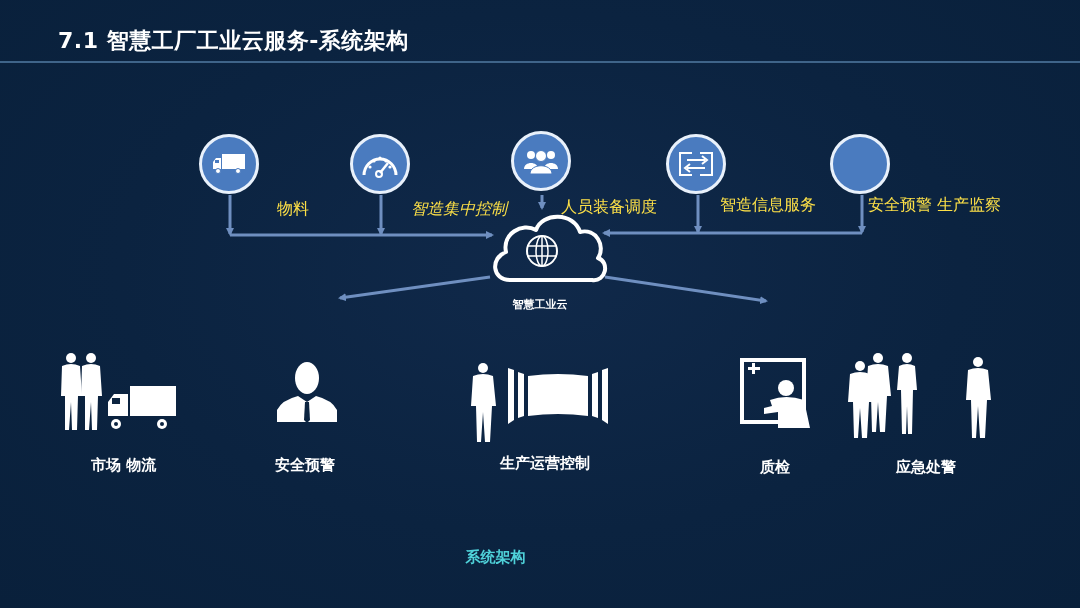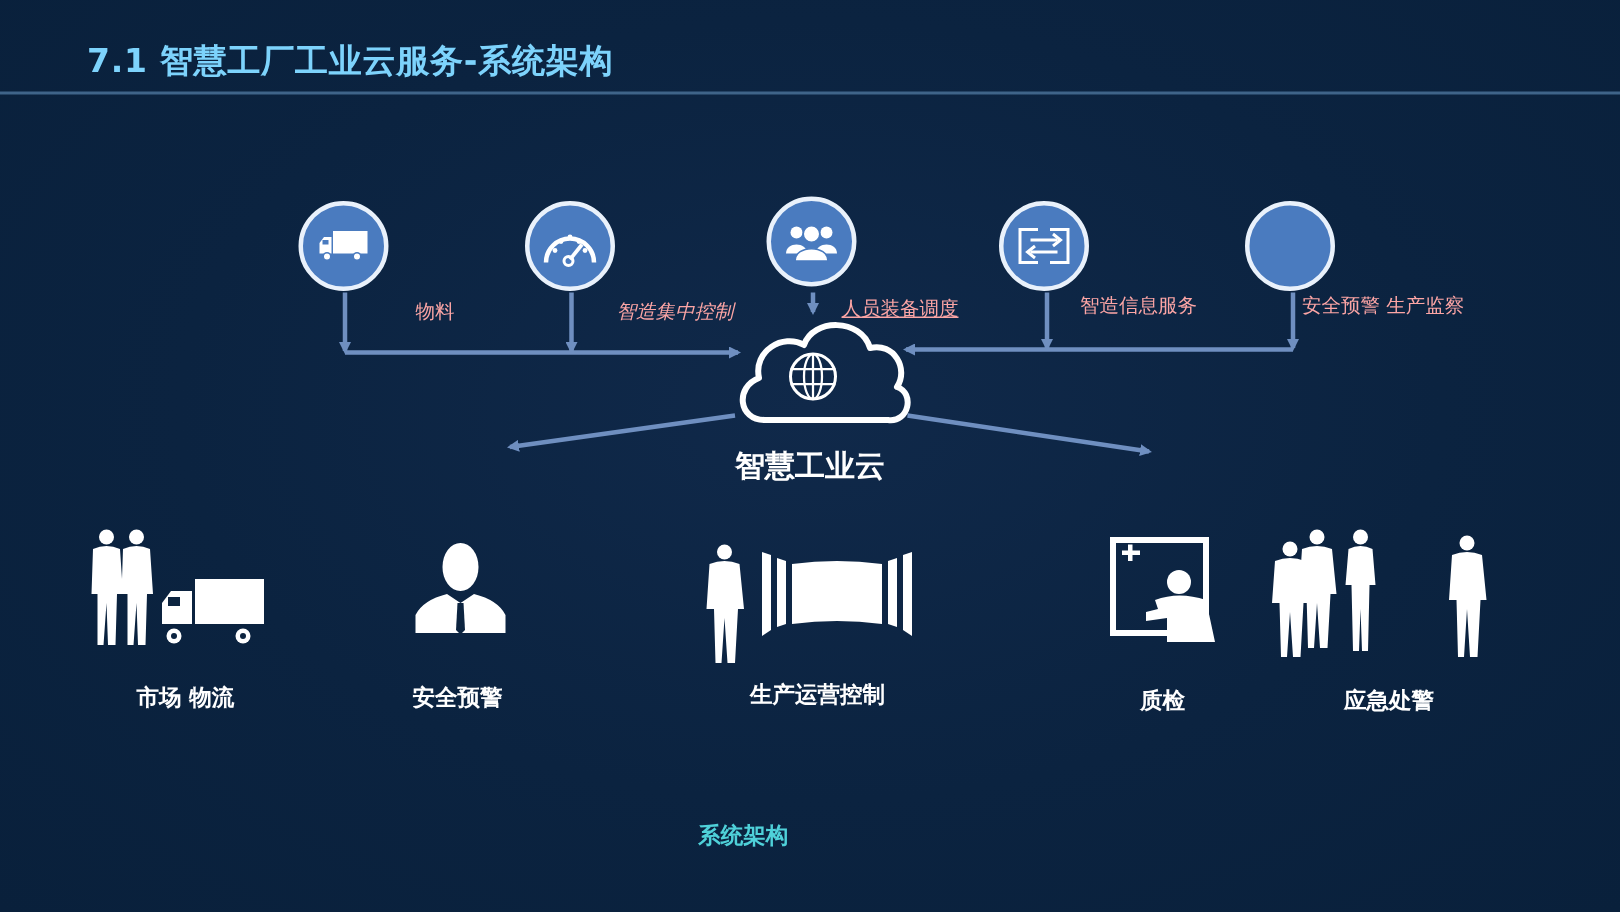--- a/index.html
+++ b/index.html
@@ -8,39 +8,39 @@
     background: #0c2440;
     font-family: "DejaVu Sans", "Liberation Sans", sans-serif;
     color: #ffffff;
   }
   .bg {
     position: absolute; inset: 0;
     background: radial-gradient(ellipse at 50% 45%, #10294a 0%, #0b2340 55%, #09203b 100%);
   }
   .title {
     position: absolute; left: 58px; top: 26px;
-    font-size: 22px; font-weight: bold; letter-spacing: 0.5px; color: #7dd3fc;
+    font-size: 22px; font-weight: bold; letter-spacing: 0.5px; color: #ffffff;
   }
   .title-rule {
     position: absolute; left: 0; top: 61px; width: 1080px; height: 2px;
     background: #3f6489;
   }
   svg.connectors { position: absolute; left: 0; top: 0; }
   .node {
     position: absolute; width: 60px; height: 60px; border-radius: 50%;
     background: #4a7bbf; border: 3px solid #e9f1fb; box-sizing: border-box;
     display: flex; align-items: center; justify-content: center;
   }
   .node svg { display: block; }
   .node-label {
-    position: absolute; font-size: 13px; color: #fca5a5; white-space: nowrap;
+    position: absolute; font-size: 16px; color: #fde047; white-space: nowrap;
   }
   .cloud-label {
     position: absolute; left: 0; width: 1080px; top: 297px; text-align: center;
-    font-size: 20px; font-weight: bold;
+    font-size: 11px; font-weight: bold;
   }
   .group { position: absolute; }
   .group-label {
     position: absolute; font-size: 15px; font-weight: bold; white-space: nowrap;
     color: #ffffff;
   }
   .footer {
     position: absolute; left: 0; width: 991px; top: 548px; text-align: center;
     font-size: 15px; font-weight: bold; color: #4fd1d9;
   }
@@ -113,21 +113,21 @@
 <div class="node" style="left:511px; top:131px;">
   <svg width="36" height="28" viewBox="0 0 36 28">
     <circle cx="8" cy="8" r="4" fill="#fff"></circle>
       <circle cx="28" cy="8" r="4" fill="#fff"></circle>
     <path d="M1,22 C1,14 15,14 15,22 Z" fill="#fff"></path>
       <path d="M21,22 C21,14 35,14 35,22 Z" fill="#fff"></path>
     <circle cx="18" cy="9" r="5.5" fill="#fff" stroke="#4a7bbf" stroke-width="1"></circle>
     <path d="M7,27 C7,16 29,16 29,27 Z" fill="#fff" stroke="#4a7bbf" stroke-width="1"></path>
   </svg>
 </div>
-<div class="node-label" style="left:561px; top:197px;text-decoration:underline;">人员装备调度</div>
+<div class="node-label" style="left:561px; top:197px;">人员装备调度</div>
 
 <div class="node" style="left:666px; top:134px;">
   <svg width="36" height="26" viewBox="0 0 36 26">
     <path d="M14,2 L2,2 L2,24 L14,24" fill="none" stroke="#fff" stroke-width="2"></path>
     <path d="M22,2 L34,2 L34,24 L22,24" fill="none" stroke="#fff" stroke-width="2"></path>
     <line x1="9" y1="9" x2="27" y2="9" stroke="#fff" stroke-width="2"></line>
     <path d="M24,5 L29,9 L24,13" fill="none" stroke="#fff" stroke-width="2"></path>
     <line x1="9" y1="17" x2="27" y2="17" stroke="#fff" stroke-width="2"></line>
     <path d="M12,13 L7,17 L12,21" fill="none" stroke="#fff" stroke-width="2"></path>
   </svg>

